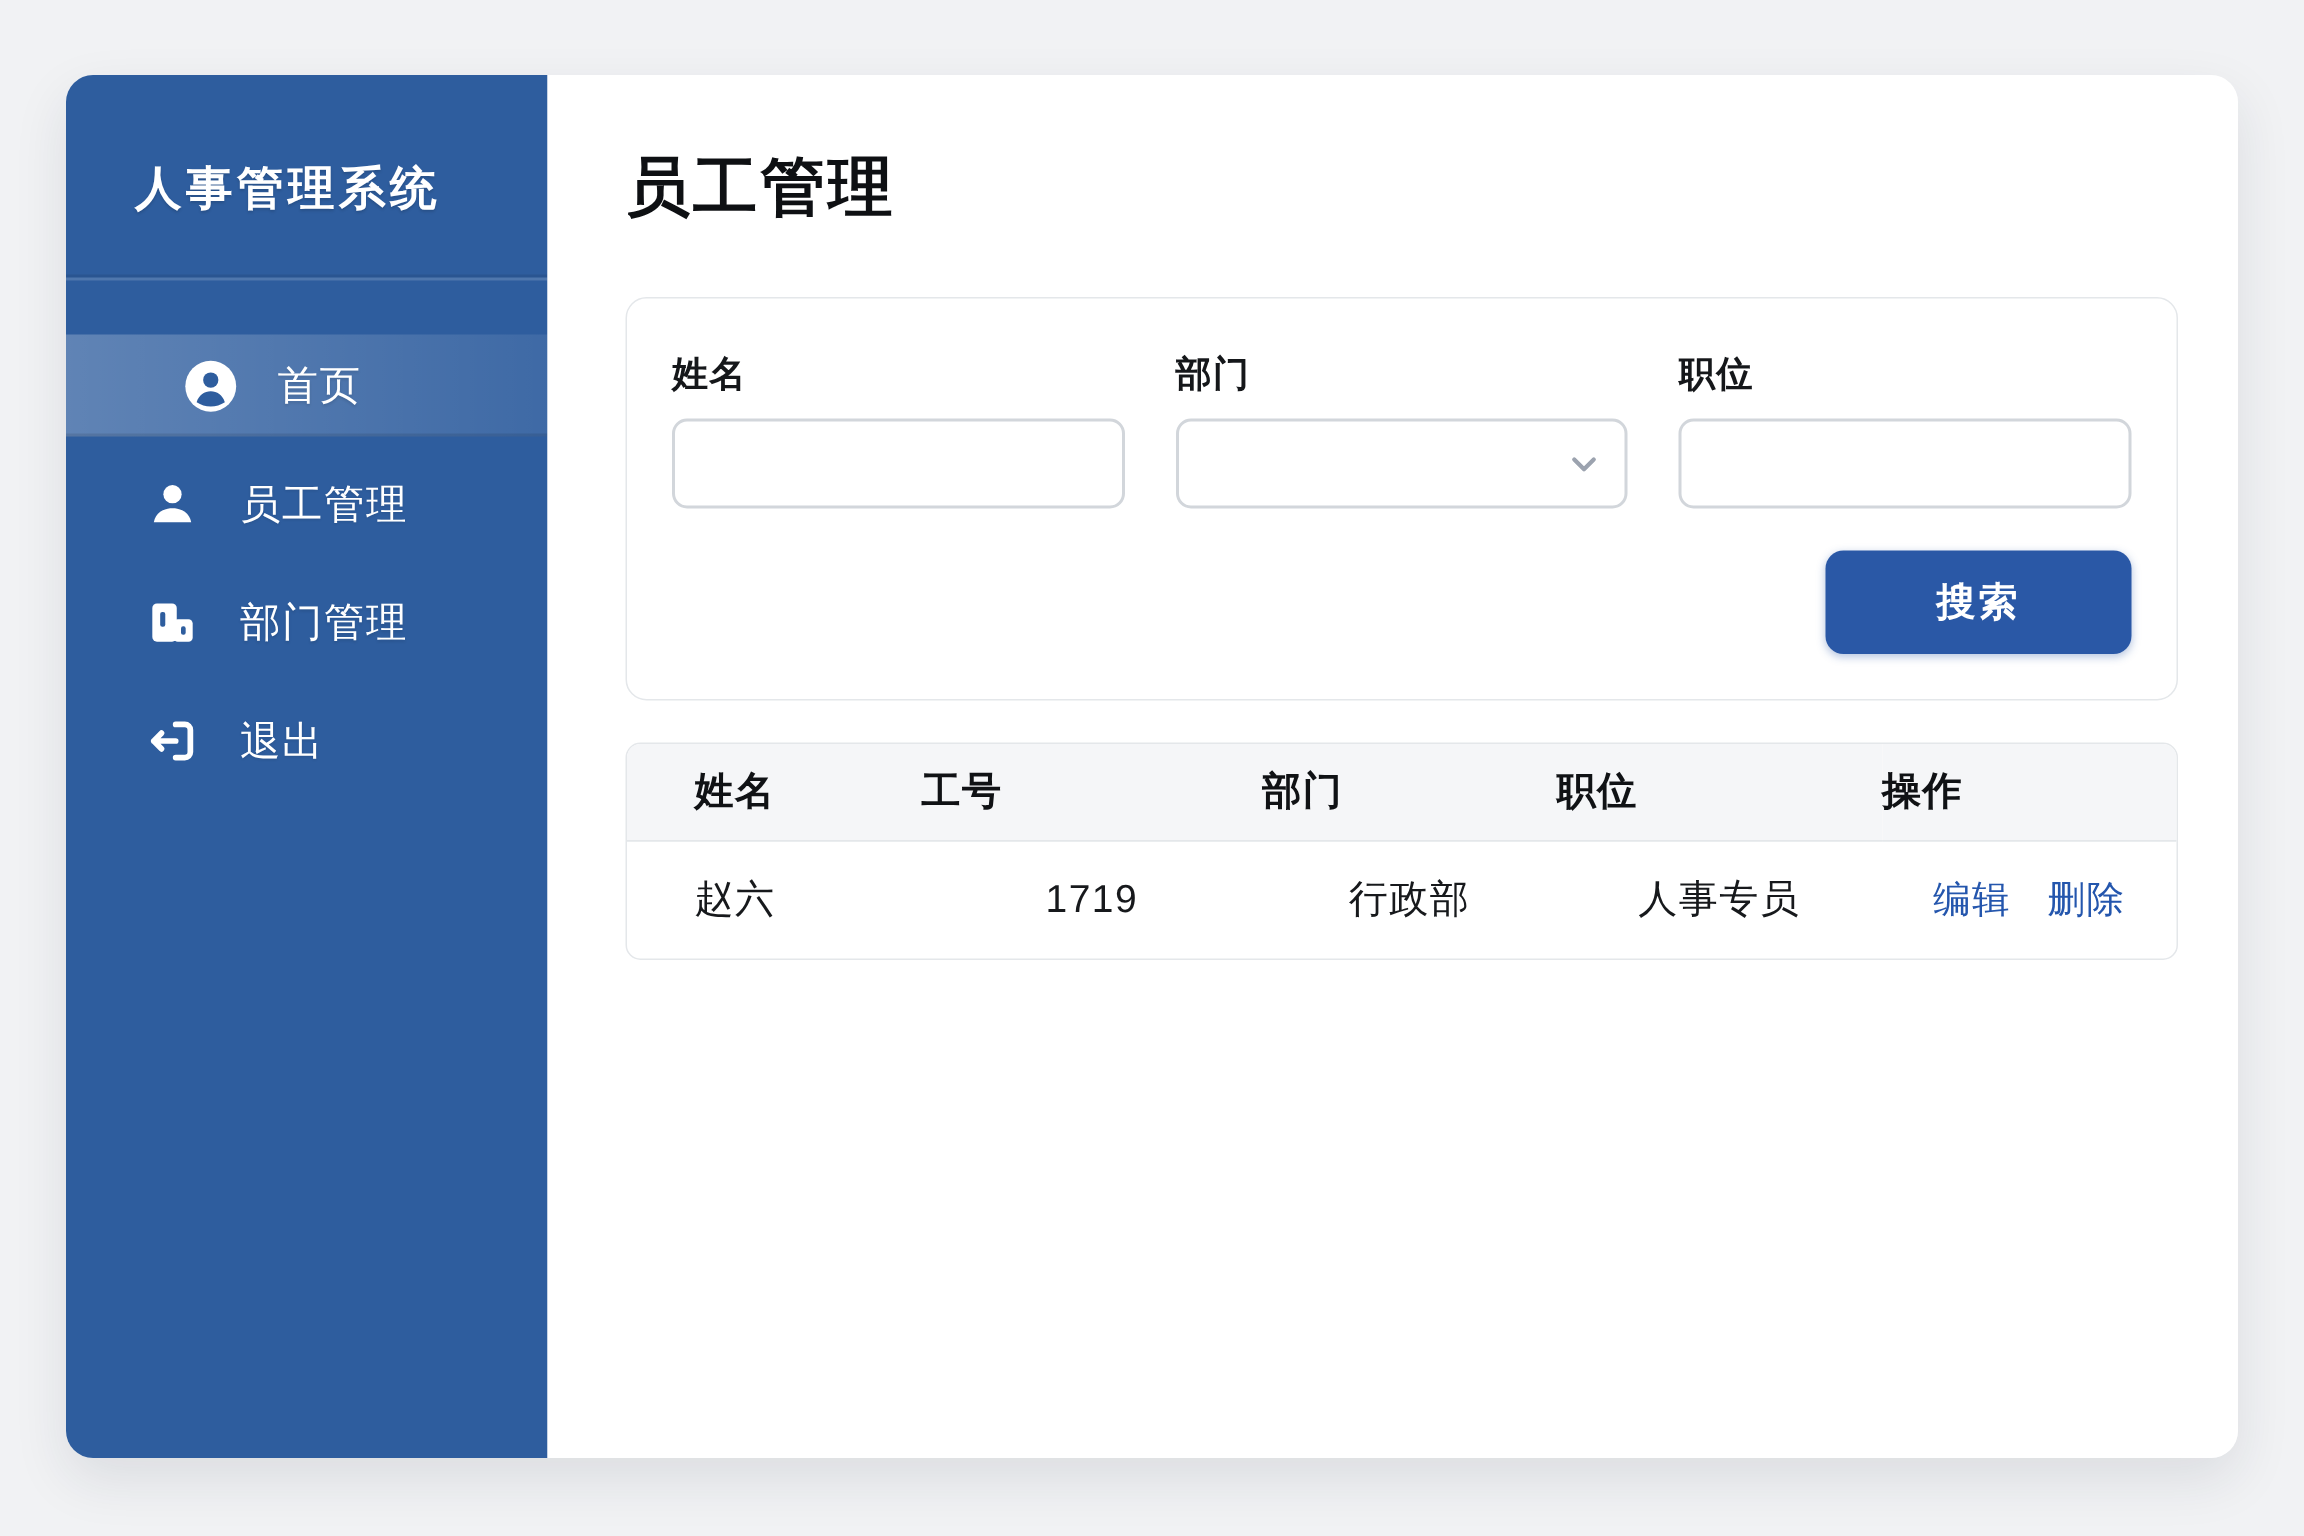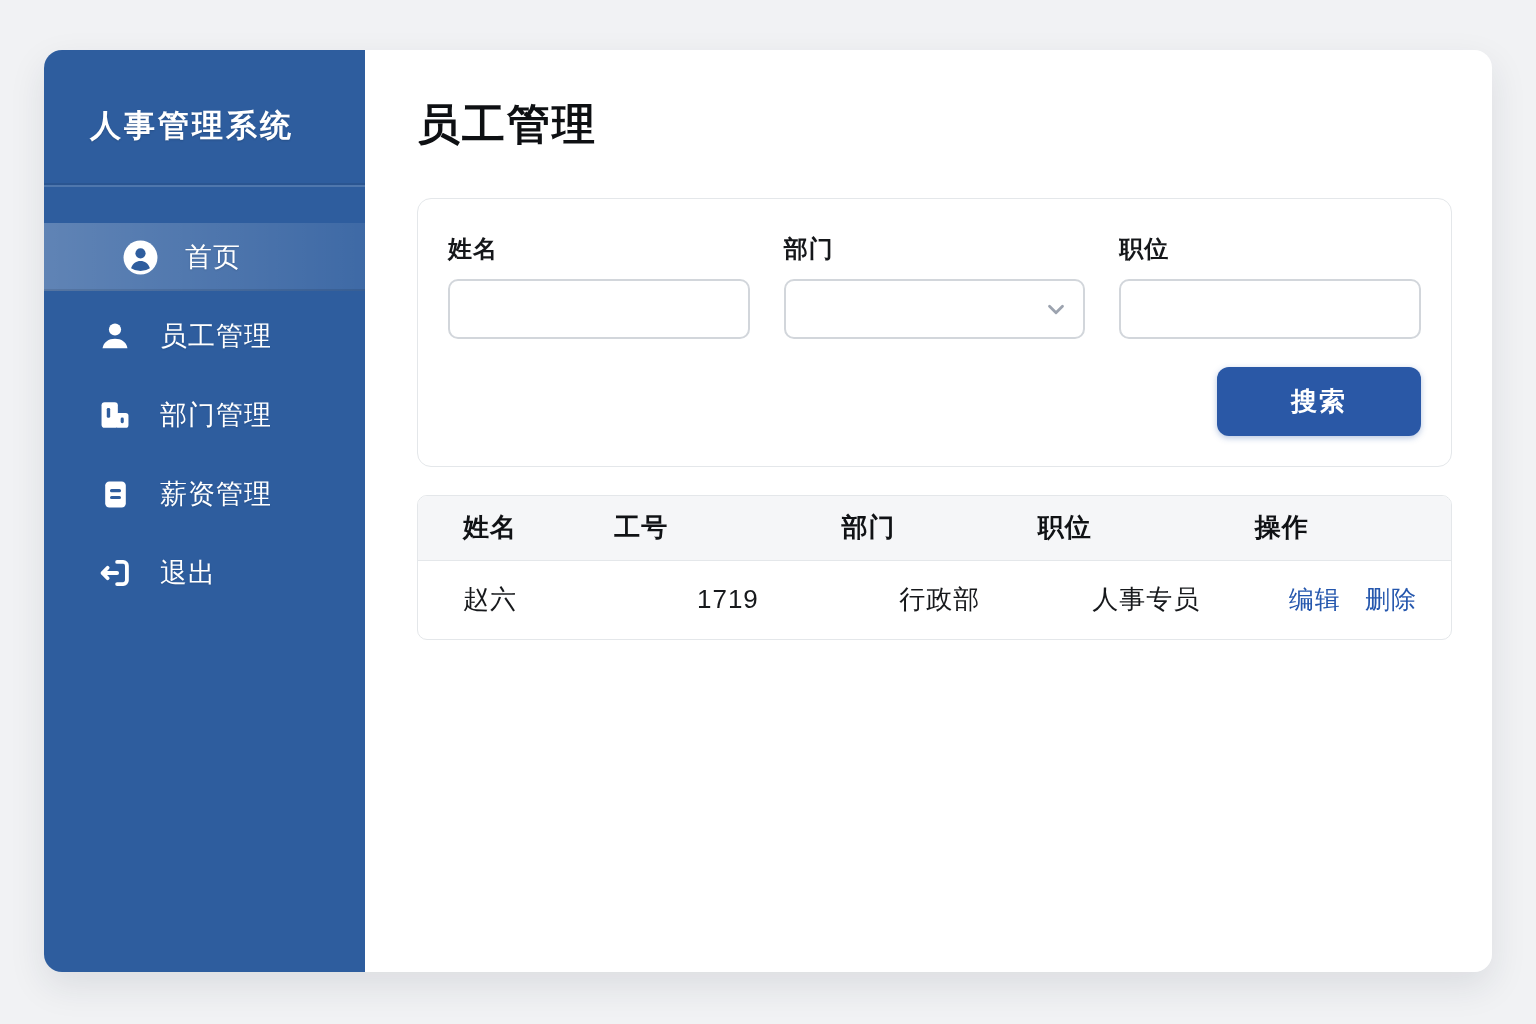--- a/index.html
+++ b/index.html
@@ -181,30 +181,20 @@
             <svg viewBox="0 0 24 24" width="34" height="34">
               <rect x="2.5" y="3" width="11.5" height="18" rx="2.2" fill="#fff"></rect>
               <rect x="6.2" y="7" width="2.4" height="7" rx="1" fill="#2e5d9e"></rect>
               <rect x="12.5" y="10.5" width="9" height="10.5" rx="2" fill="#fff"></rect>
               <rect x="16" y="13.8" width="2.2" height="4" rx="1" fill="#2e5d9e"></rect>
             </svg>
           </span>
     <span class="nav-label">部门管理</span>
   </div>
 
-  <div class="nav-item">
-    <span class="nav-icon">
-            <svg viewBox="0 0 24 24" width="33" height="33">
-              <rect x="4.5" y="2.5" width="15" height="19" rx="3" fill="#fff"></rect>
-              <rect x="8" y="8" width="8" height="2.3" rx="1.1" fill="#2e5d9e"></rect>
-              <rect x="8" y="13" width="8" height="2.3" rx="1.1" fill="#2e5d9e"></rect>
-            </svg>
-          </span>
-    <span class="nav-label">薪资管理</span>
-  </div>
 
 
   <div class="nav-item">
     <span class="nav-icon">
             <svg viewBox="0 0 24 24" width="34" height="34">
               <path d="M13.5 4.2h4.3a2.6 2.6 0 0 1 2.6 2.6v10.4a2.6 2.6 0 0 1-2.6 2.6h-4.3" stroke="#fff" stroke-width="2.7" fill="none" stroke-linecap="round"></path>
               <path d="M13.5 12H3.2M6.8 8.3L3.2 12l3.6 3.7" stroke="#fff" stroke-width="2.7" fill="none" stroke-linecap="round" stroke-linejoin="round"></path>
             </svg>
           </span>
     <span class="nav-label">退出</span>

